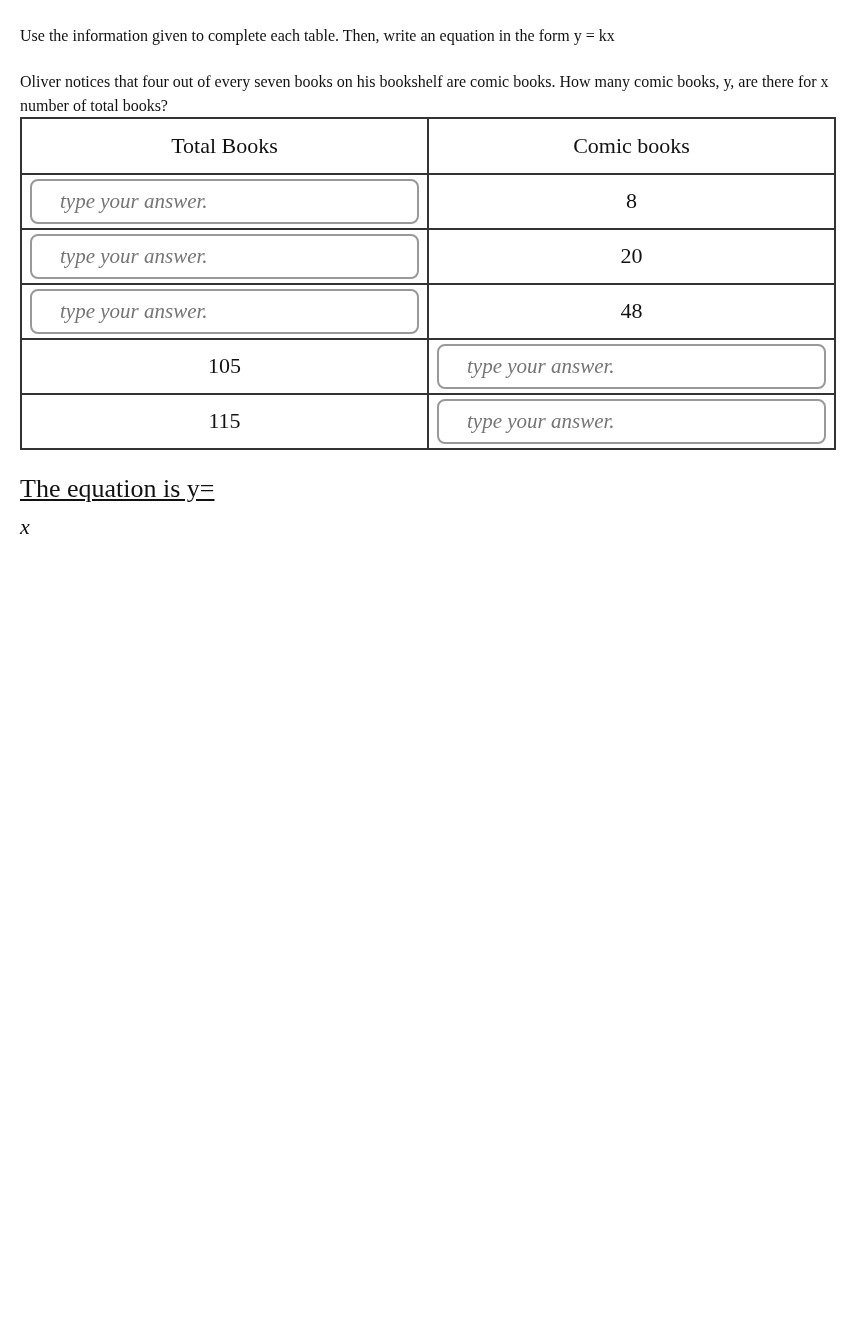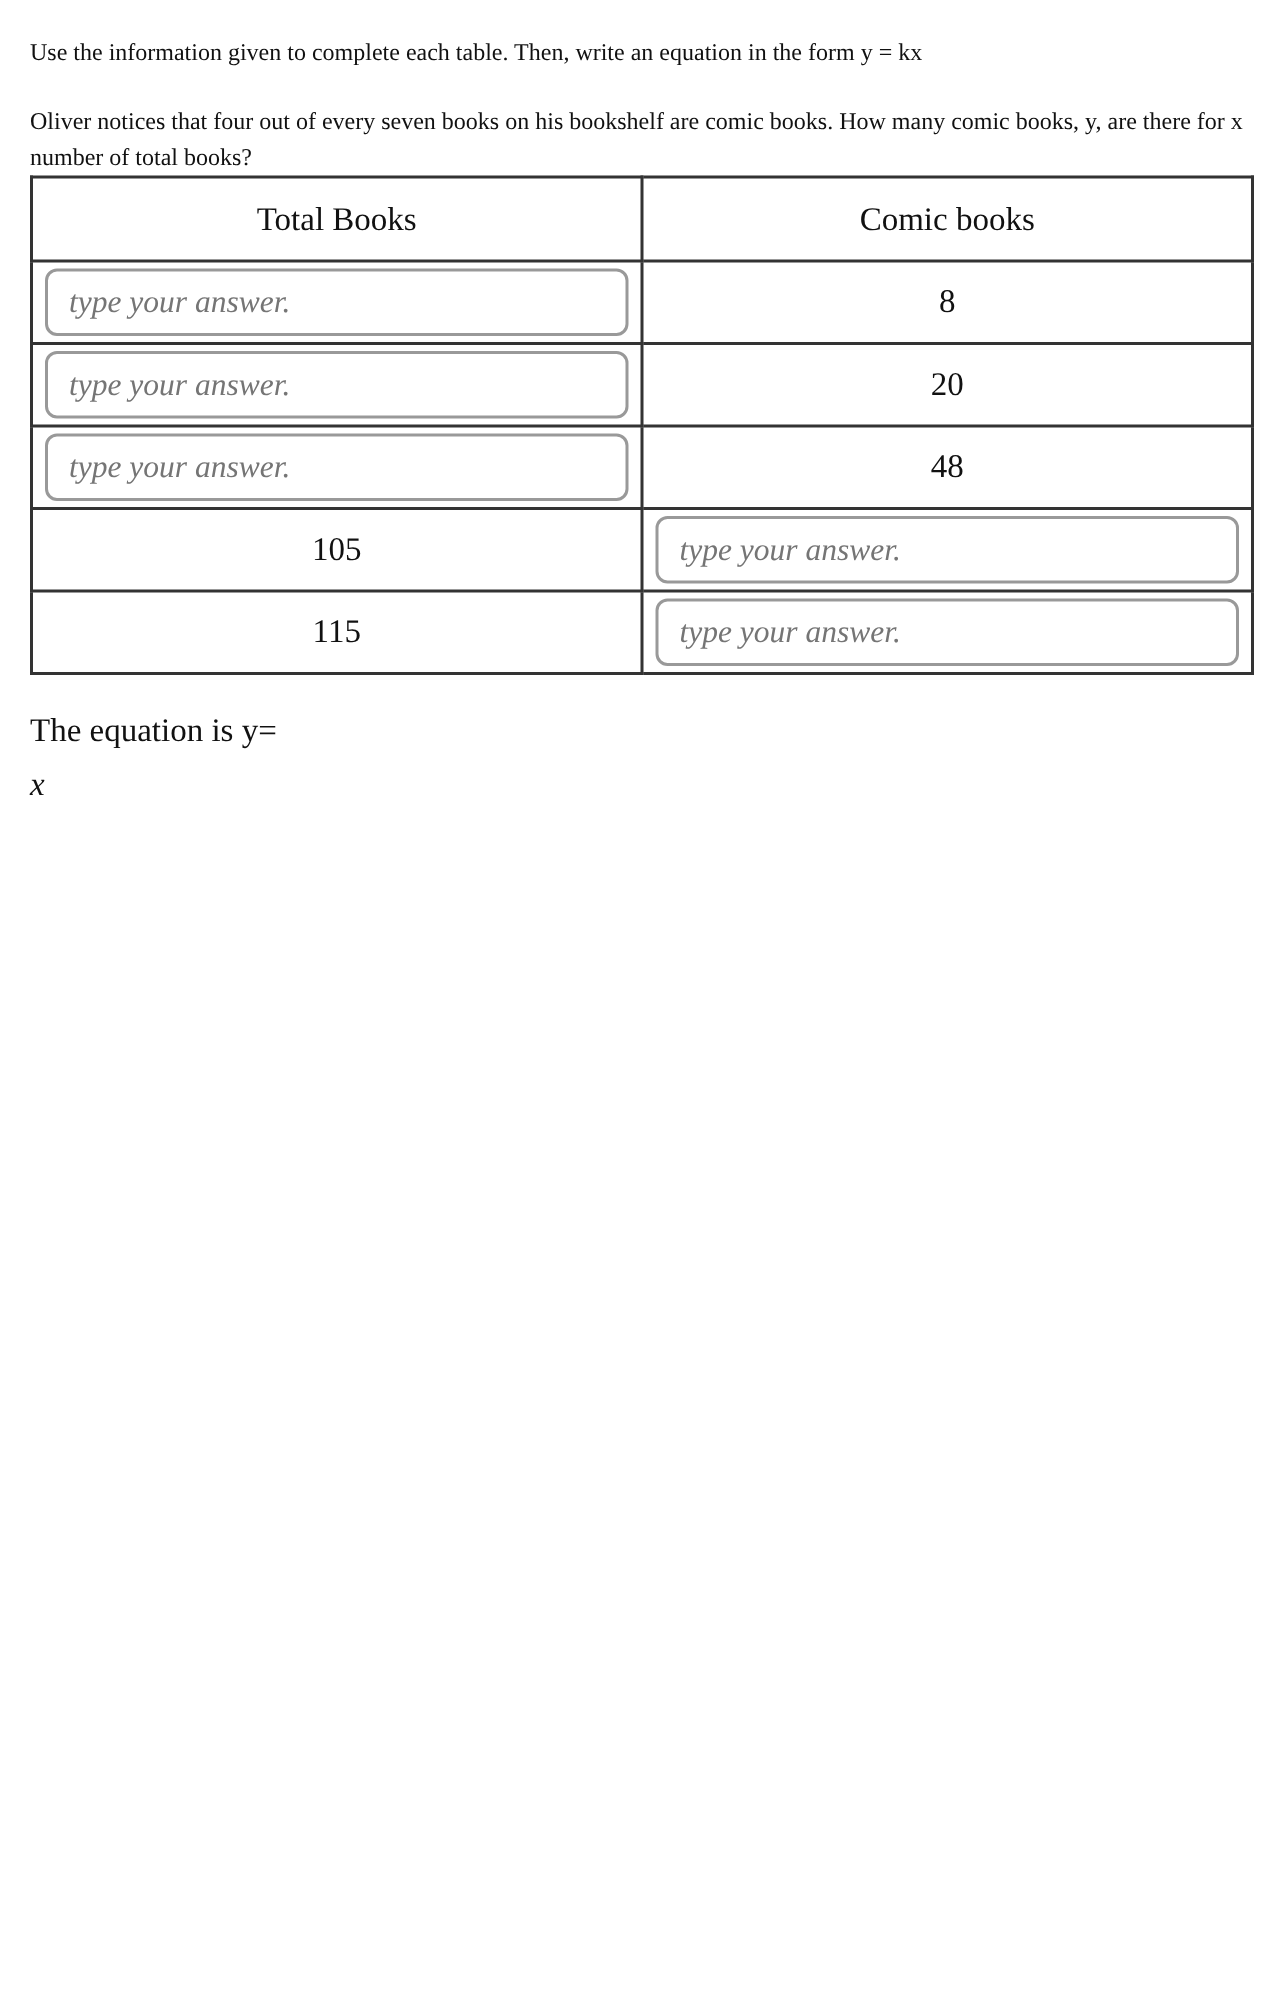--- a/index.html
+++ b/index.html
@@ -45,21 +45,21 @@
       background: #fff;
     }
 
     .input-cell {
       padding: 4px 8px;
     }
 
     .answer-input {
       border: 2px solid #999;
       border-radius: 8px;
-      padding: 8px 14px;
+      padding: 8px 28px;
       font-size: 21px;
       font-family: Georgia, serif;
       color: #14532d;
       font-style: italic;
       width: 100%;
       background: #fff;
       cursor: text;
       text-align: left;
     }
 
@@ -69,21 +69,22 @@
       font-style: normal;
     }
 
     .equation-section {
       margin-top: 8px;
       font-size: 22px;
     }
 
     .equation-label {
       margin-bottom: 10px;
-      font-size: 22px;
+      font-size: 26px;
+      text-decoration: underline;
     }
 
     .equation-row {
       display: flex;
       align-items: center;
       gap: 8px;
     }
 
     .dropdown-select {
       border: 2px solid #999;

